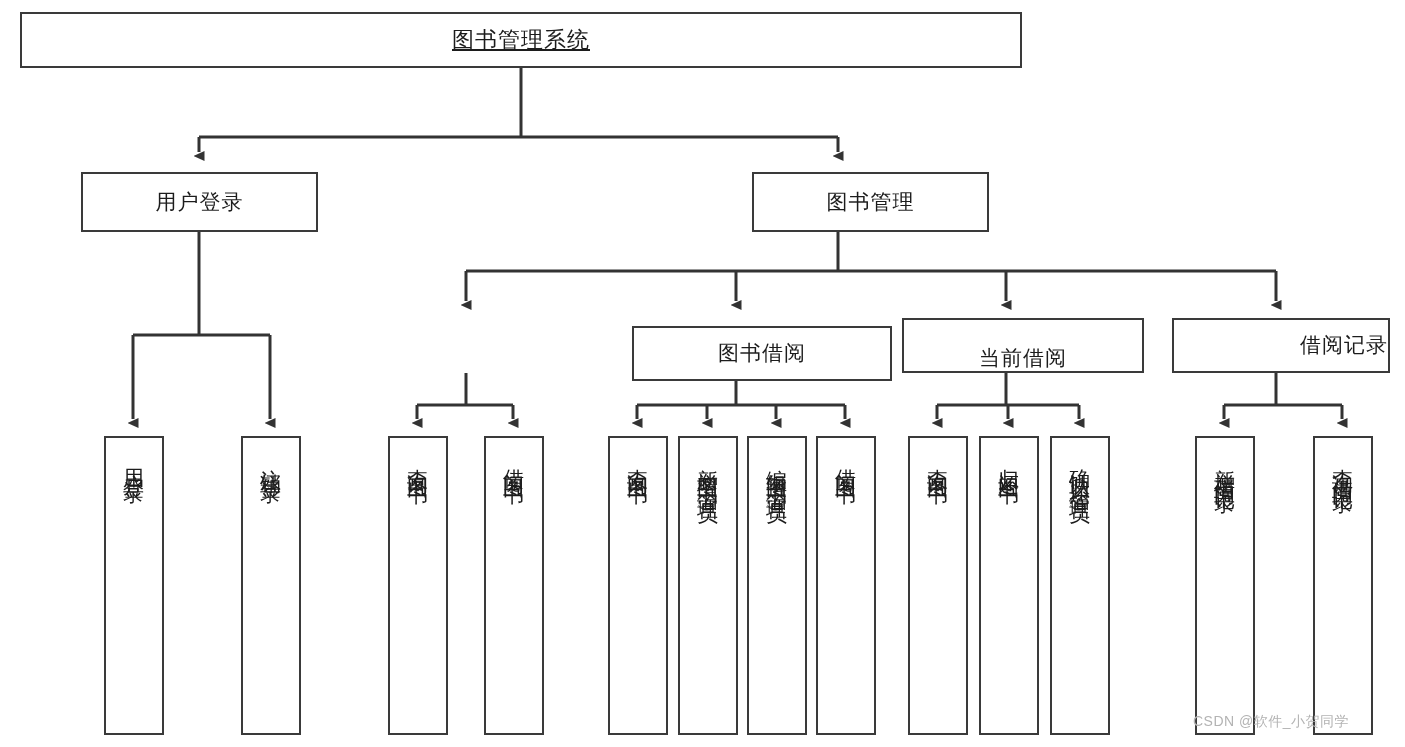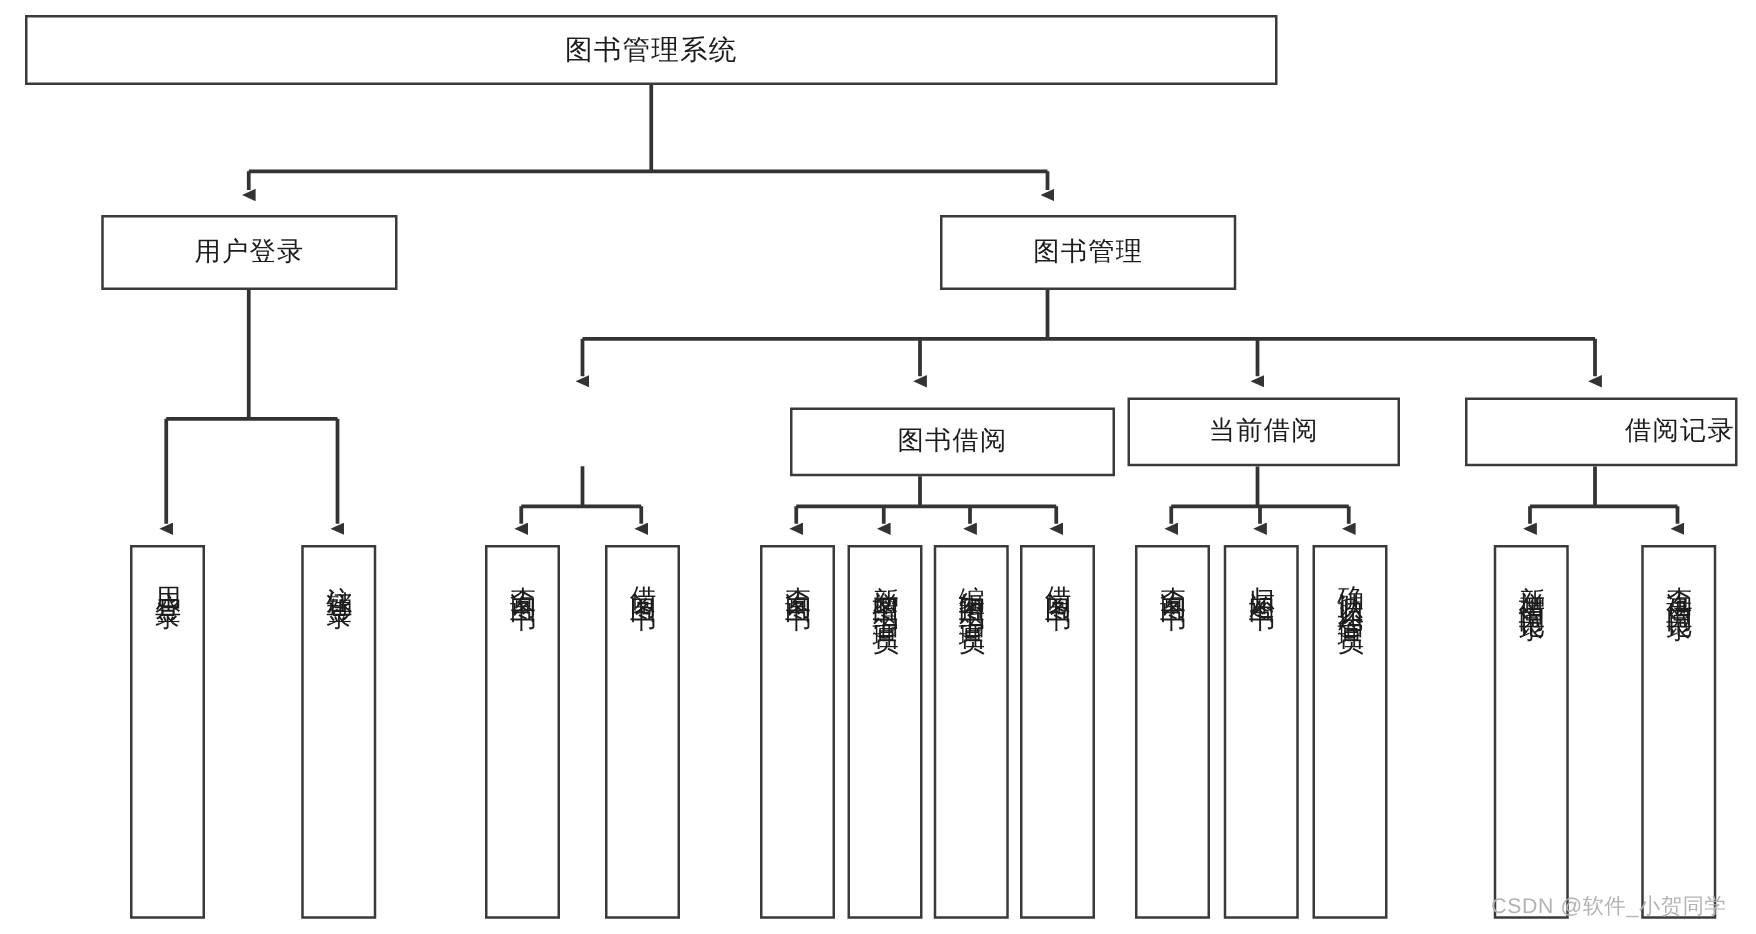--- a/index.html
+++ b/index.html
@@ -33,38 +33,38 @@
     display:block;
     text-align:center;
     line-height:1.18;
     white-space:pre-line;
   }
   
   .node.h .lbl{
     font-size:21px;
     letter-spacing:1px;
   }
-  .node.root .lbl{ font-size:22px; letter-spacing:1px; }
+  .node.root .lbl{ font-size:22px; letter-spacing:1px;text-decoration:underline; }
   
   .node.v{
     align-items:flex-start;
     padding-top:14px;
   }
   .node.v .lbl{
     writing-mode:vertical-rl;
     text-orientation:upright;
     font-size:21px;
     letter-spacing:5px;
     line-height:1;
   }
   #watermark{
     position:absolute;
     left:1193px;
     top:713px;
-    font-size:17px;
+    font-size:14px;
     color:#b3b3b3;
     letter-spacing:0.5px;
     white-space:nowrap;
     z-index:3;
   }
 </style>
 </head>
 <body>
 
 <div id="canvas">
@@ -131,21 +131,21 @@
 
   <div class="node h" style="left:712px;top:172px;width:237px;height:60px;margin-left:40px;">
     <span class="lbl">图书管理</span>
   </div>
 
 
   <div class="node h" style="left:632px;top:326px;width:260px;height:55px;">
     <span class="lbl">图书借阅</span>
   </div>
 
-  <div class="node h" style="left:902px;top:318px;width:218px;height:55px;">
+  <div class="node h" style="left:902px;top:318px;width:242px;height:55px;align-items:flex-end;">
     <span class="lbl">当前借阅</span>
   </div>
 
   <div class="node h" style="left:1172px;top:318px;width:218px;height:55px;justify-content:flex-end;">
     <span class="lbl">借阅记录</span>
   </div>
 
   <div class="node v" style="left:104px;top:436px;width:60px;height:299px;">
     <span class="lbl">用户登录</span>
   </div>

